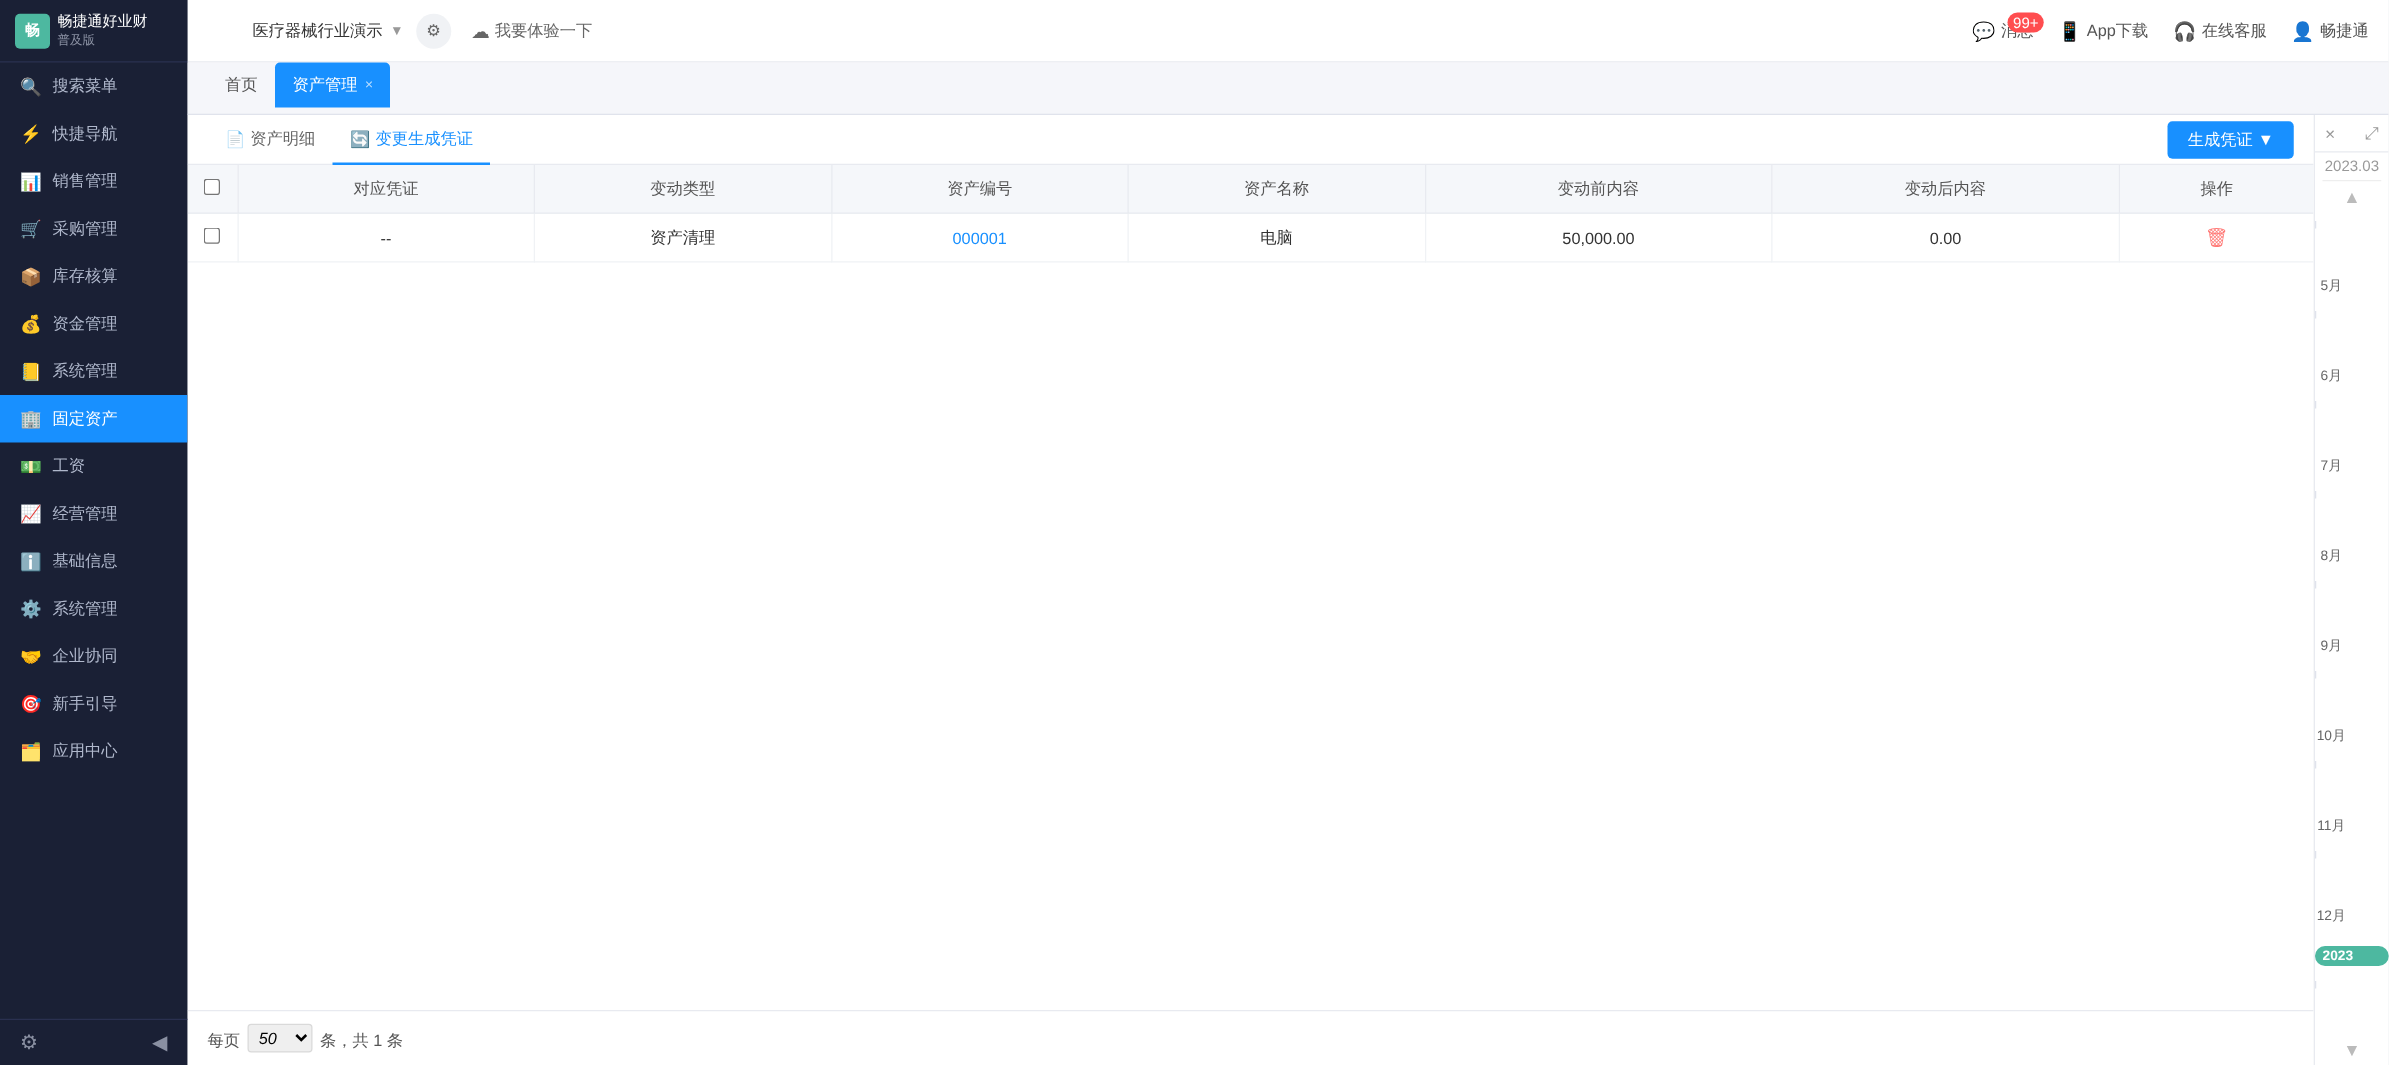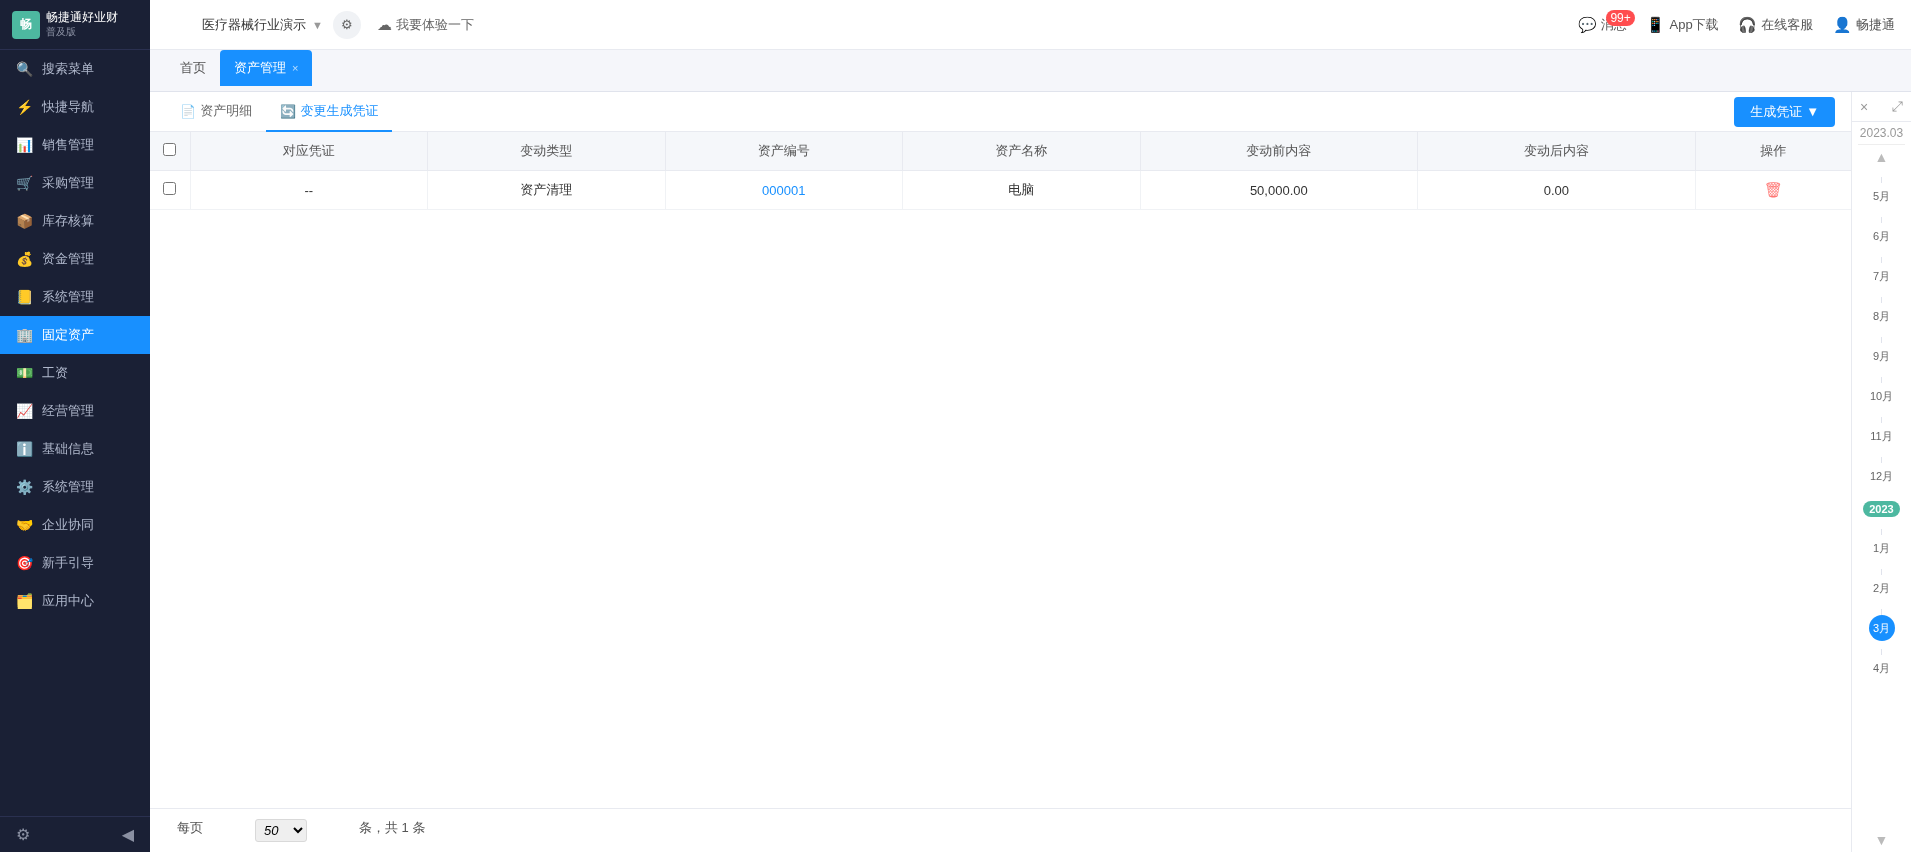--- a/index.html
+++ b/index.html
@@ -283,28 +283,27 @@
     .delete-icon {
       color: #ff7875;
       cursor: pointer;
       font-size: 15px;
     }
     .asset-code { color: #1890ff; }
 
     
     .pagination {
       display: flex;
-      align-items: flex-start;
-      padding: 10px 27px;
+      align-items: flex-end;
+      padding: 10px 16px;
       border-top: 1px solid #e8eaf0;
       background: white;
       font-size: 13px;
       color: #555;
       flex-shrink: 0;
-      gap: 46px;
     }
     .pagination select {
       margin: 0 6px;
       padding: 2px 4px;
       border: 1px solid #d9d9d9;
       border-radius: 3px;
       font-size: 13px;
       font-style: italic;
     }
 
@@ -342,26 +341,26 @@
       overflow-y: auto;
       overflow-x: hidden;
       width: 100%;
       padding: 4px 0;
     }
     .timeline::-webkit-scrollbar { width: 3px; }
     .timeline::-webkit-scrollbar-thumb { background: #e0e0e0; }
     .timeline-item {
       display: flex;
       flex-direction: column;
-      align-items: center;
       padding: 4px 0;
       cursor: pointer;
       font-size: 12px;
       color: #666;
       position: relative;
+      gap: 32px;
     }
     .timeline-item.year-label {
       font-size: 11px;
       color: #999;
       background: transparent;
       font-weight: bold;
     }
     .timeline-item.active .timeline-label {
       background: #1890ff;
       color: white;

